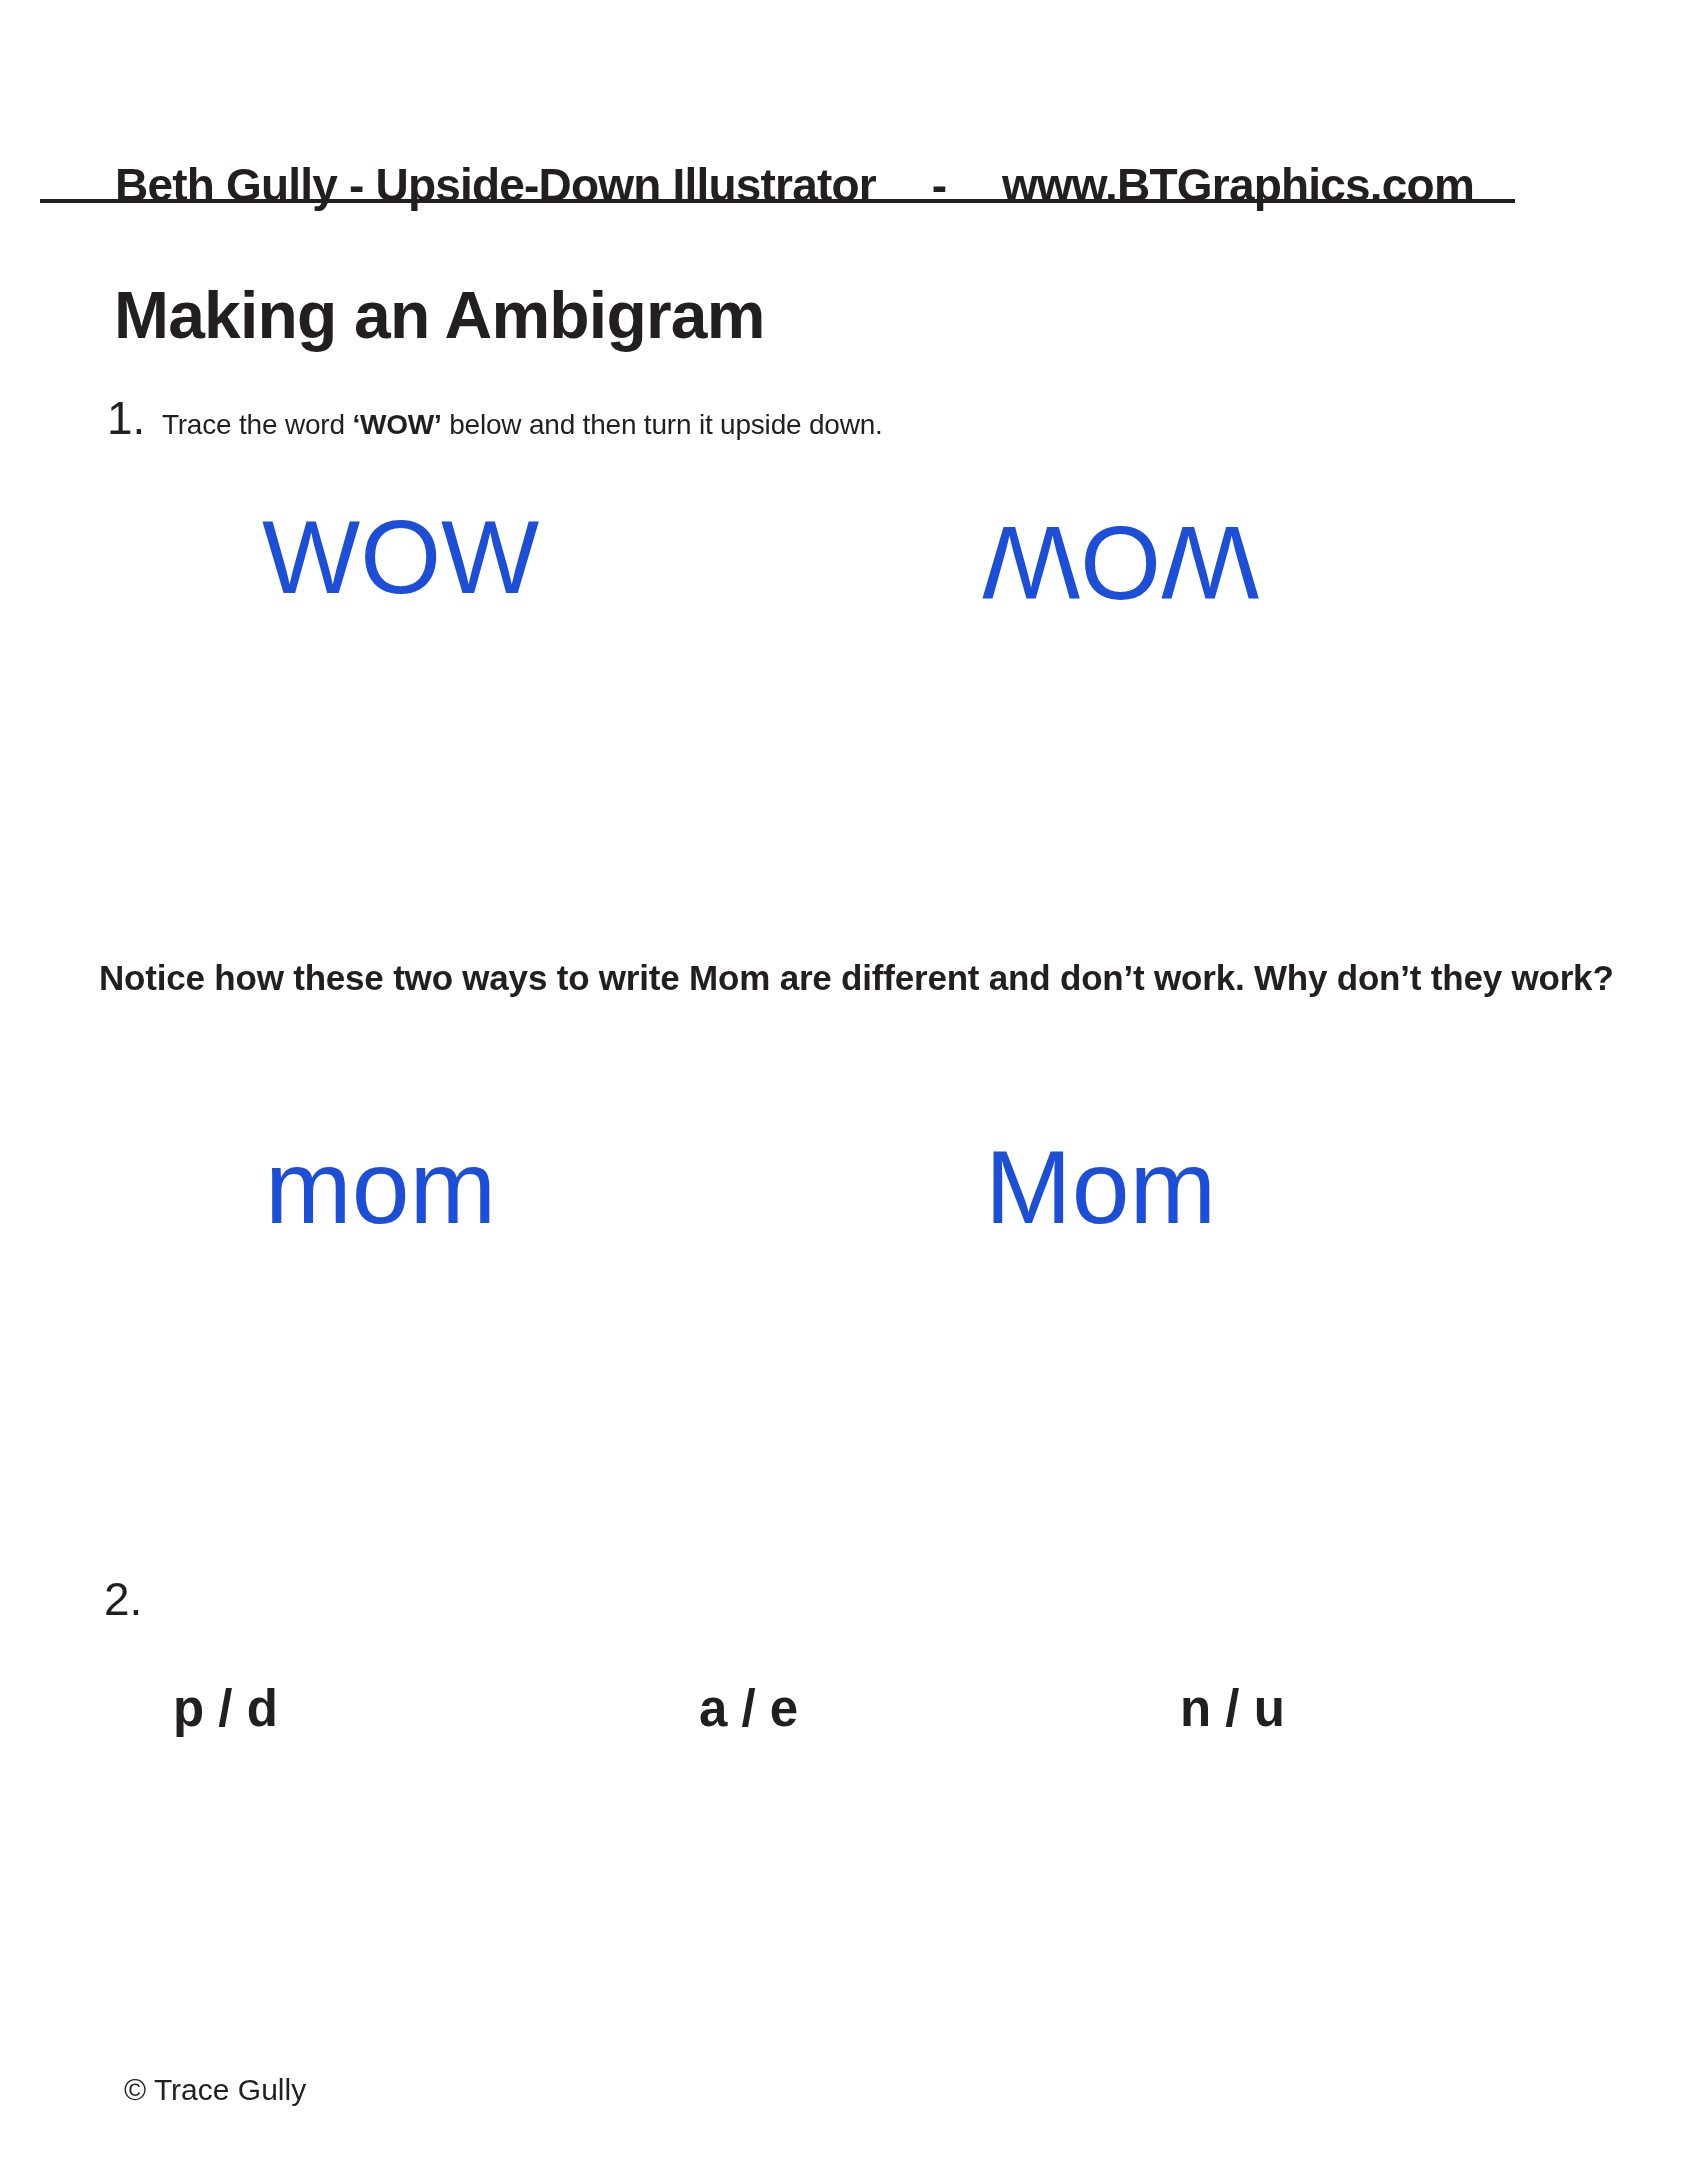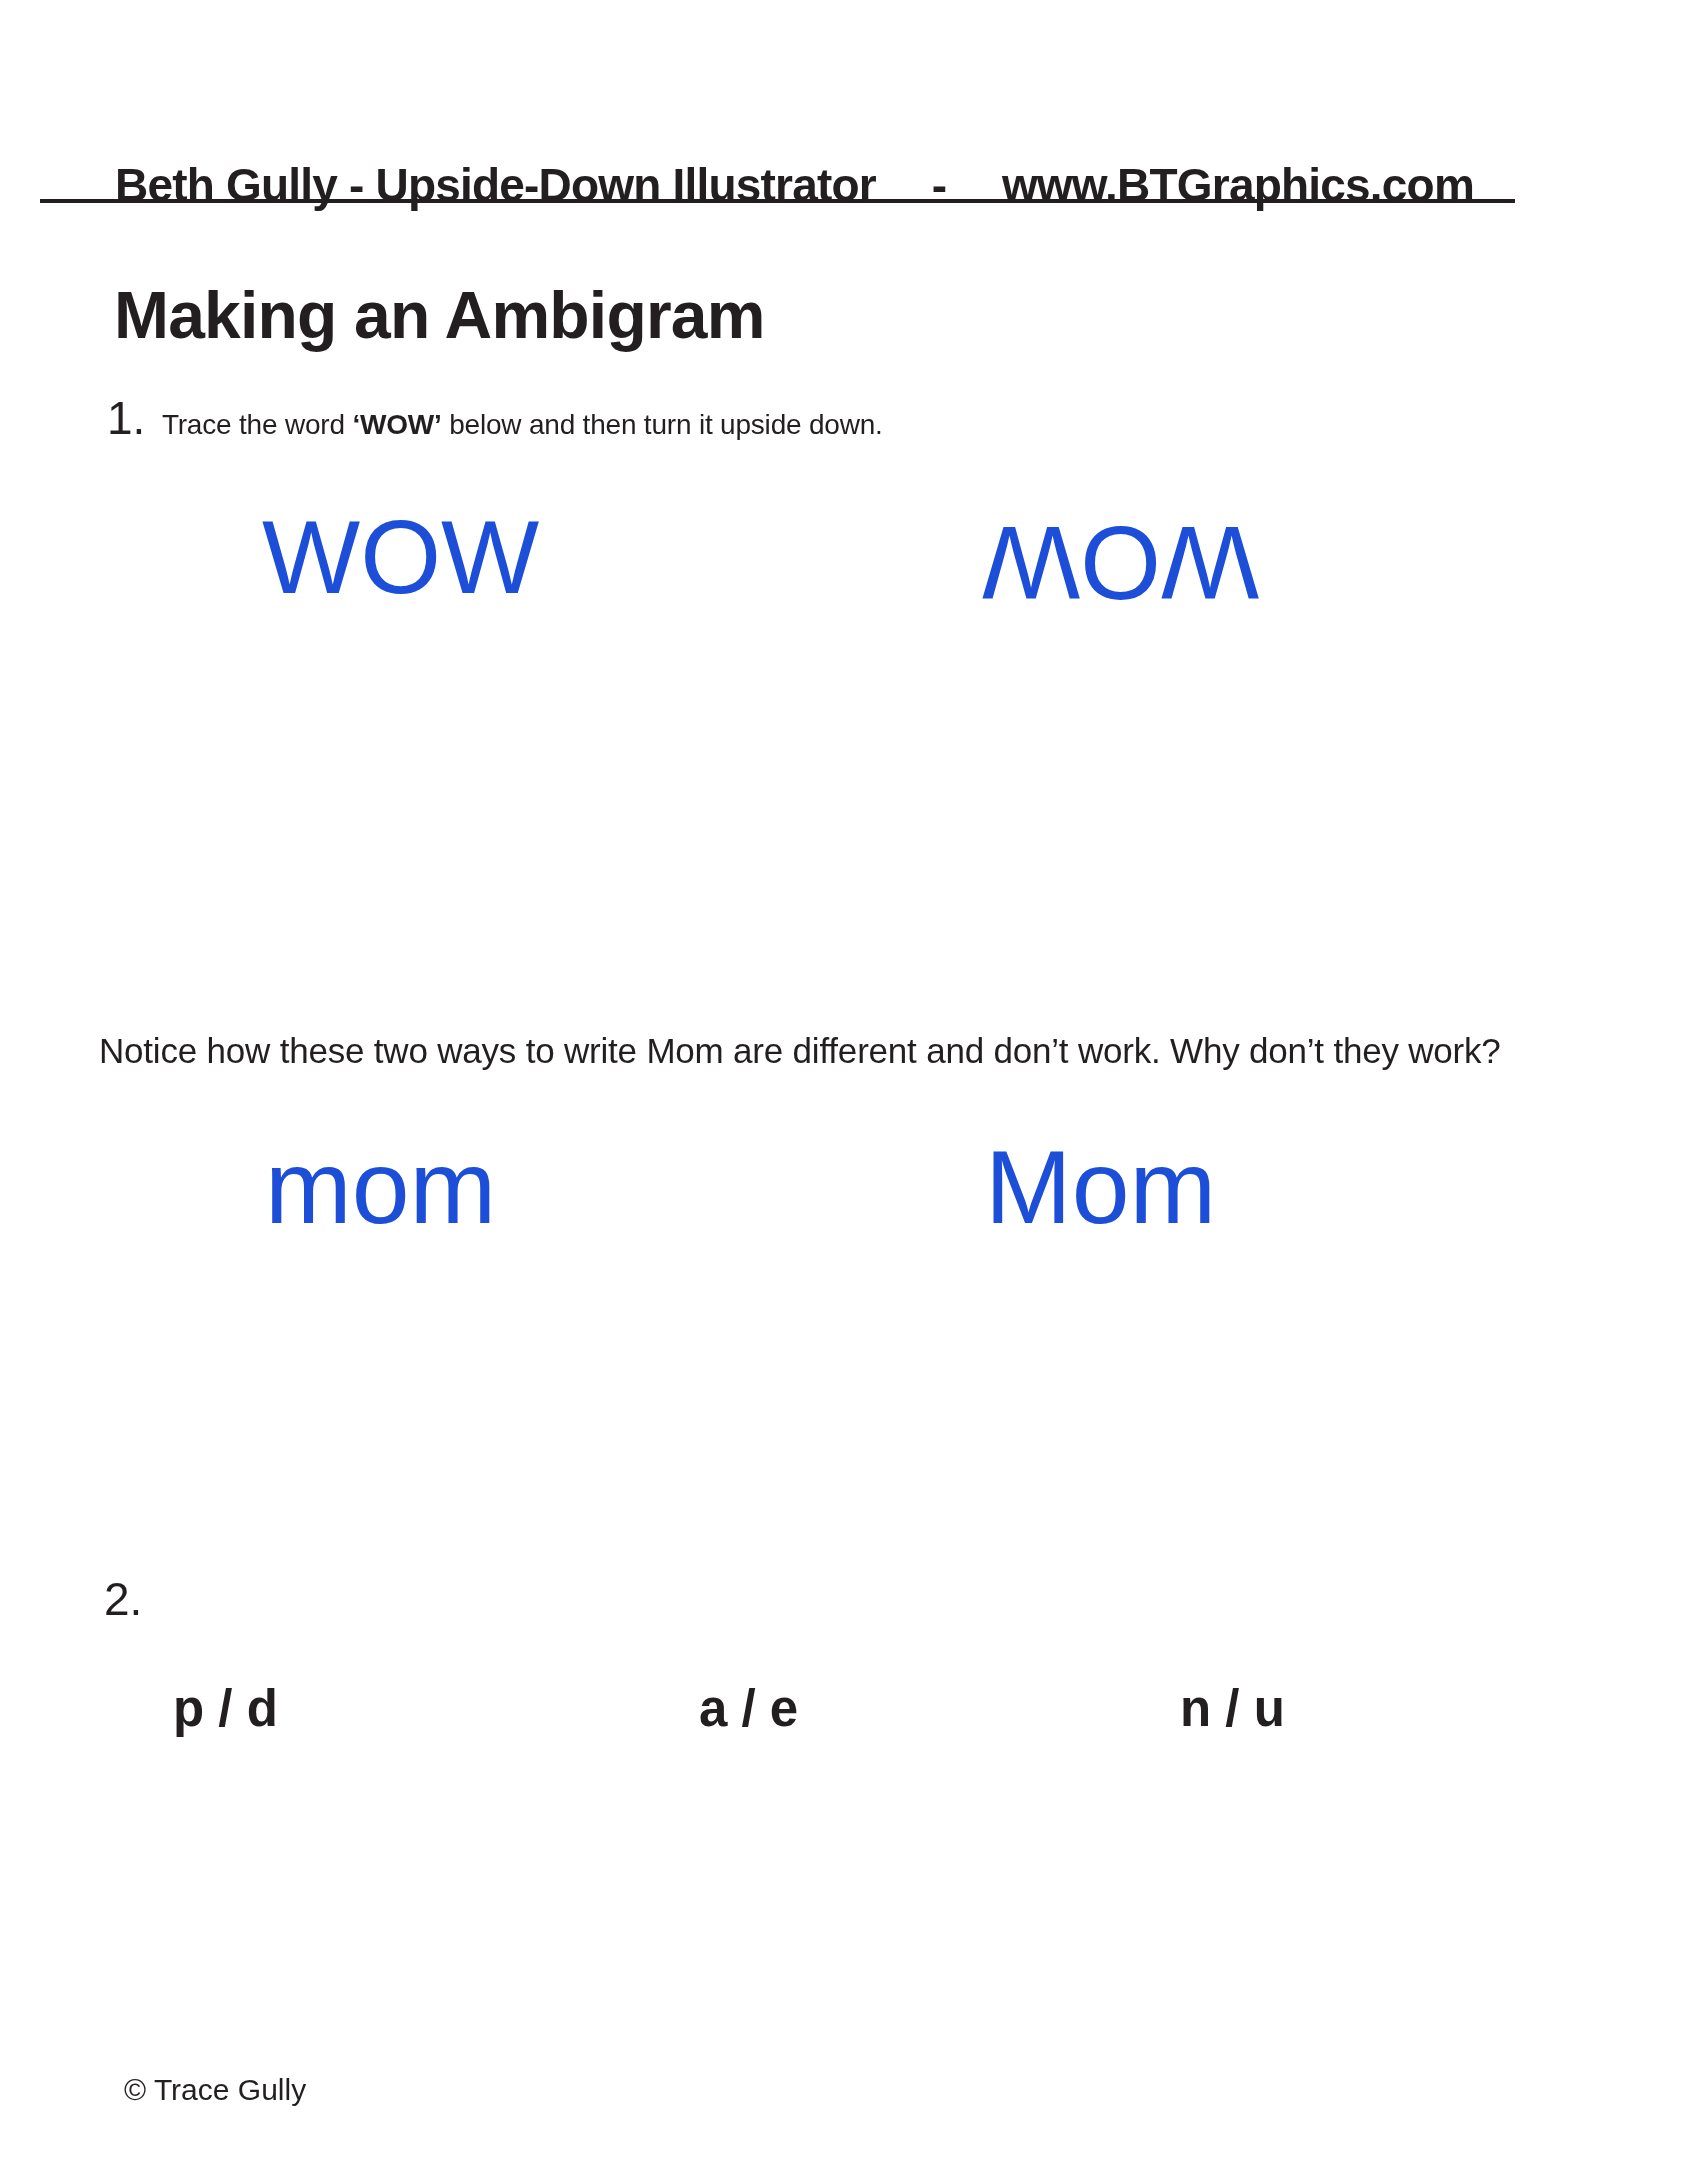--- a/index.html
+++ b/index.html
@@ -72,24 +72,25 @@
     letter-spacing: 0;
     white-space: nowrap;
   }
   .trace-wow      { left: 262px;  top: 505px; }
   .trace-wow-flip { left: 982px; top: 511px; display: inline-block; transform: rotate(180deg); }
   .trace-mom      { left: 265px;  top: 1135px; }
   .trace-mom-cap  { left: 985px; top: 1135px; }
   .notice-line {
     position: absolute;
     left: 99px;
-    top: 1031px;
+    top: 958px;
     width: 1524px;
     font-size: 35px;
     letter-spacing: -0.2px;
+    font-weight: bold;
   }
   .letter-pair {
     position: absolute;
     top: 1679px;
     font-size: 51px;
     font-weight: bold;
   }
   .pair-1 { left: 173px; }
   .pair-2 { left: 699px; }
   .pair-3 { left: 1180px; }

